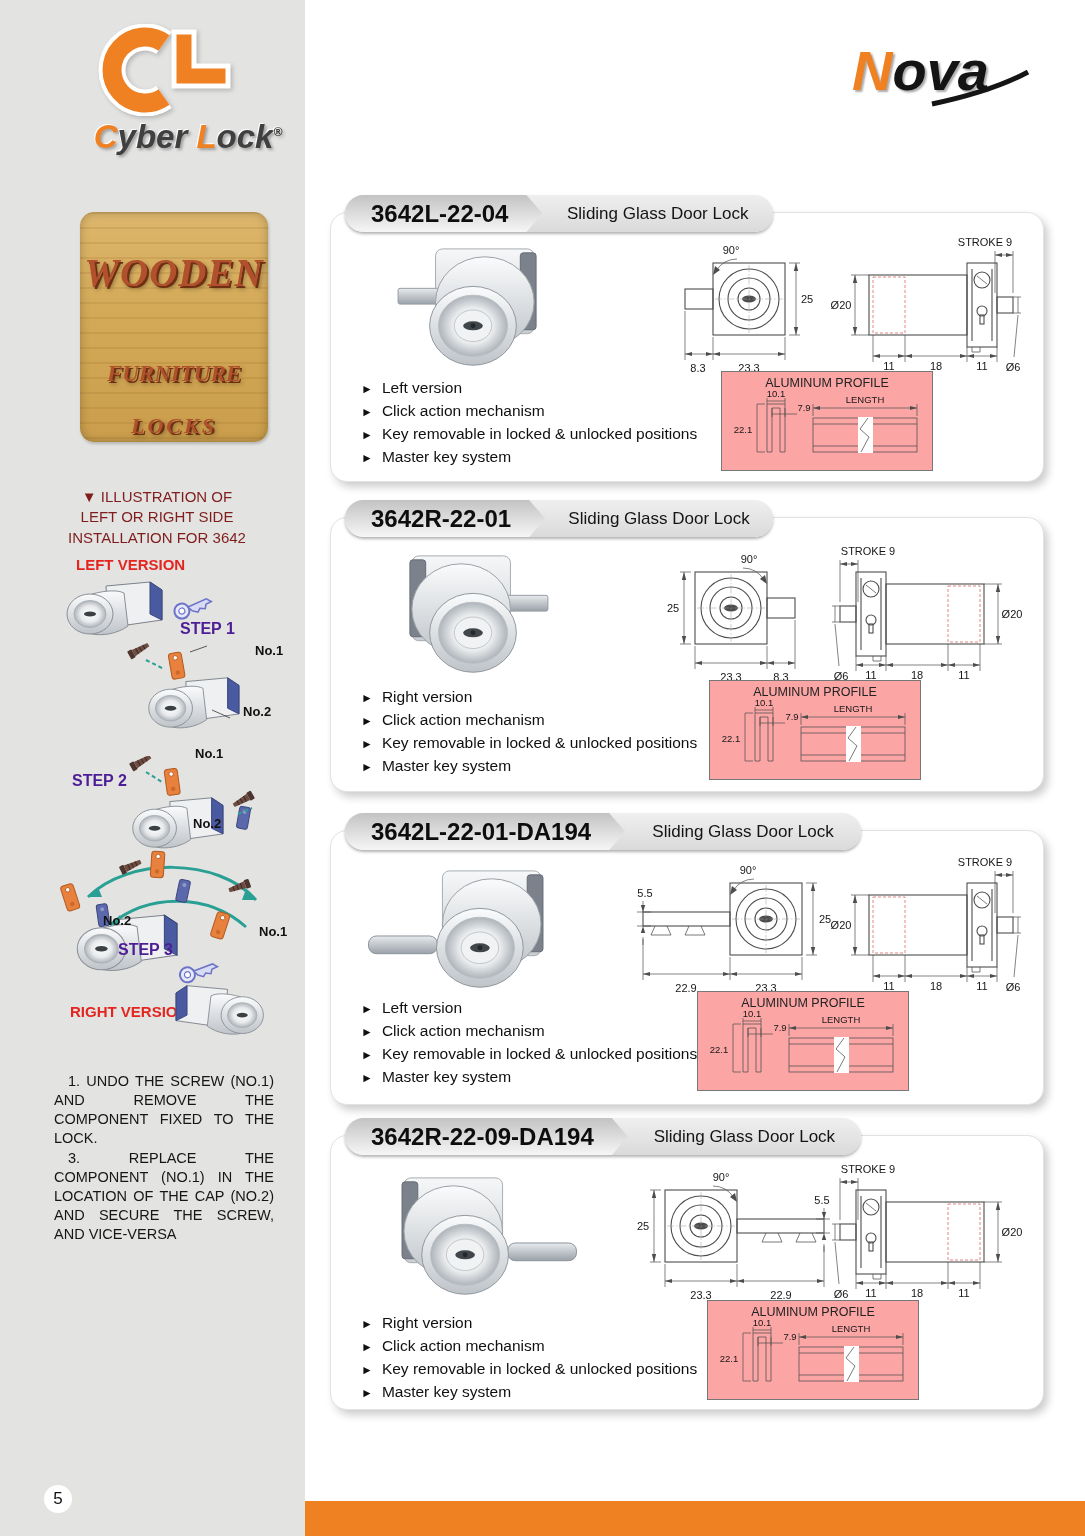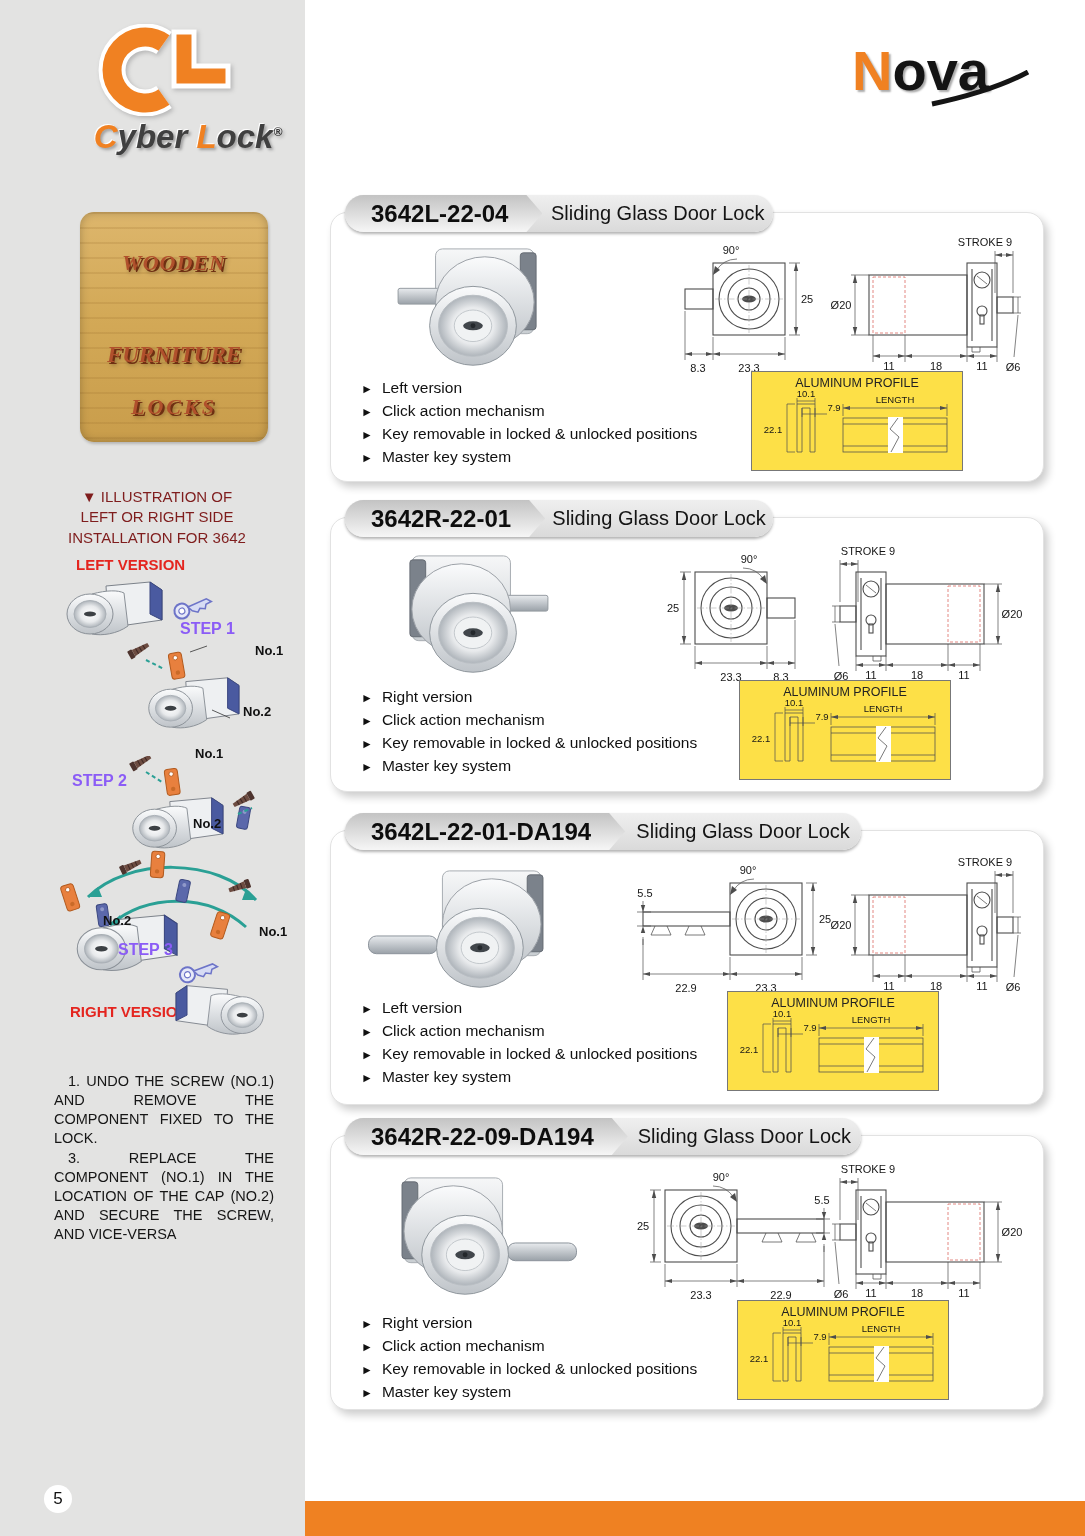--- a/index.html
+++ b/index.html
@@ -11,58 +11,58 @@
   
   .sidebar{left:0;top:0;width:305px;height:1536px;background:#e3e3e2;}
   .pagenum{left:44px;top:1485px;width:28px;height:28px;border-radius:50%;background:#fff;
     text-align:center;line-height:28px;font-size:17px;color:#111;}
   .footerbar{left:305px;top:1501px;width:780px;height:35px;background:#ef8122;}
   
   .cl-text{left:66px;top:118px;width:244px;text-align:center;font-style:italic;font-weight:bold;
     font-size:33px;letter-spacing:0px;text-shadow:2px 2px 3px #9f9f9f, -1px -1px 0 #fff;}
   .cl-text .o1{color:#f08122;} .cl-text .bk{color:#404040;}
   .cl-text sup{font-size:12px;color:#333;}
-  .nova{left:852px;top:38px;width:200px;font-weight:bold;font-size:56px;
+  .nova{left:852px;top:38px;width:200px;font-style:italic;font-weight:bold;font-size:56px;
     text-shadow:2px 2px 2px #ababab, -1px -1px 0 #fff;}
   .nova .o1{color:#f08122;} .nova .bk{color:#141414;}
   
   .wood{left:80px;top:212px;width:188px;height:230px;border-radius:14px;
     background:
       repeating-linear-gradient(180deg, rgba(150,105,40,.18) 0 2px, rgba(0,0,0,0) 2px 15px),
       linear-gradient(180deg,#ddb66c,#d3a957 45%,#c99d4b);
     box-shadow:inset 0 0 10px rgba(0,0,0,.25), 1px 2px 3px rgba(0,0,0,.2);
     display:flex;flex-direction:column;align-items:center;justify-content:flex-start;
     padding-top:38px;box-sizing:border-box;gap:26px;}
   .wood div{font-family:"Liberation Serif",serif;font-weight:bold;font-style:italic;color:#b0502c;
     text-shadow:2px 2px 0 #6e2f12, 3px 3px 4px rgba(0,0,0,.35);}
-  .wood .w1{font-size:22px;letter-spacing:1px;}
+  .wood .w1{font-size:39px;letter-spacing:1px;}
   .wood .w2{font-size:23px;margin-top:40px;}
   .wood .w3{font-size:22px;letter-spacing:3px;}
   
   .note{left:48px;top:487px;width:218px;text-align:center;font-size:15px;line-height:1.35;color:#7f1d1d;}
   .redlbl{font-weight:bold;color:#e4251f;font-size:15px;}
-  .greenlbl{font-weight:bold;color:#8b5cf6;font-size:16px;}
+  .greenlbl{font-weight:bold;color:#4c1d95;font-size:16px;}
   .nolbl{font-weight:bold;font-size:13px;color:#111;padding-left:47px;}
   .instr{left:54px;top:1072px;width:220px;font-size:14.5px;line-height:1.3;color:#161616;
     text-align:justify;}
   .instr p{margin:0 0 2px 0;text-indent:14px;}
   
   .card{left:330px;width:712px;background:#fff;border:1px solid #e2e2e2;border-radius:17px;
     box-shadow:4px 5px 8px rgba(0,0,0,.20);}
   .pill{position:absolute;top:-18px;left:14px;height:37px;border-radius:19px;display:flex;
     overflow:hidden;box-shadow:0 2px 3px rgba(0,0,0,.30);
     background:linear-gradient(180deg,#efefef,#dadada);}
   .pill-model{background:linear-gradient(180deg,#c3c3c3,#f6f6f6);display:flex;align-items:center;
     padding:0 34px 0 26px;font-size:24px;font-weight:bold;color:#0d0d0d;
     clip-path:polygon(0 0,calc(100% - 16px) 0,100% 50%,calc(100% - 16px) 100%,0 100%);}
-  .pill-sub{flex:1;display:flex;align-items:center;justify-content:center;font-size:20px;color:#141414;}
+  .pill-sub{flex:1;display:flex;align-items:center;justify-content:center;font-size:17px;color:#141414;}
   .features{list-style:none;margin:0;padding:0;position:absolute;}
   .features li{display:flex;gap:9px;font-size:15.5px;color:#101010;margin-bottom:5px;align-items:baseline;}
   .features .tri{font-size:12px;}
-  .profilebox{position:absolute;border:1.5px solid #777;background:#fde047;box-sizing:border-box;margin-left:30px;}
+  .profilebox{position:absolute;border:1.5px solid #777;background:#fca5a5;box-sizing:border-box;}
   .profilebox .ptitle{text-align:center;font-size:12.5px;color:#222;margin-top:4px;}
   
   svg .ln{fill:none;stroke:#4d4d4d;stroke-width:1.1;}
   svg .thin{stroke-width:0.75;}
   svg .dim line, svg .dim path{stroke:#4d4d4d;stroke-width:0.7;fill:none;}
   svg .dim polygon{fill:#4d4d4d;stroke:none;}
   svg .dash{stroke:#e07a74;stroke-dasharray:3 2;fill:none;stroke-width:0.9;}
   svg .cl{stroke:#999;stroke-width:0.5;stroke-dasharray:7 2 1.5 2;fill:none;}
   svg text{font-family:"Liberation Sans",sans-serif;font-size:11px;fill:#161616;text-anchor:middle;}
   svg text.sm{font-size:9.5px;}

